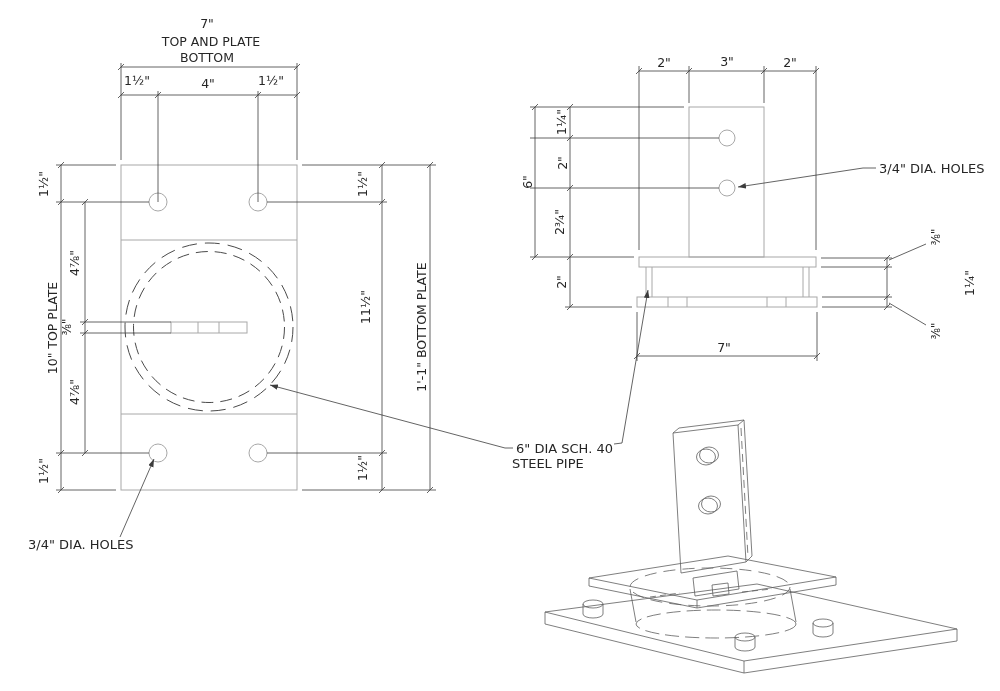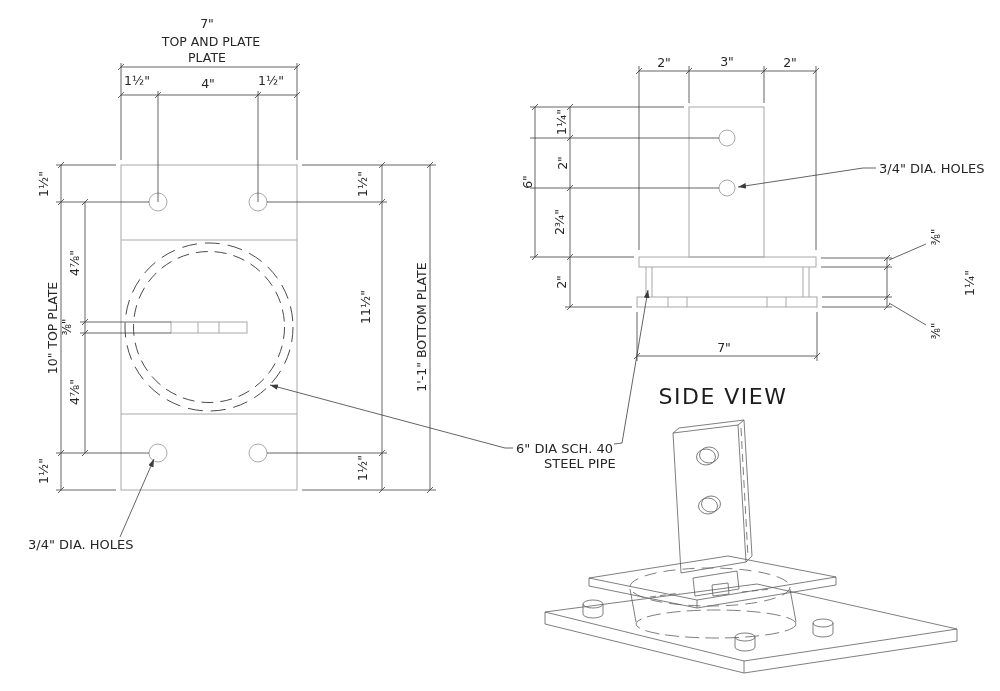--- a/index.html
+++ b/index.html
@@ -171,21 +171,21 @@
       <ellipse cx="711" cy="504" rx="9.5" ry="8"></ellipse>
 
       <path d="M693,578 L737,571 M695,596 L739,589 M693,578 L695,596 M737,571 L739,589"></path>
       <path d="M712,585 L728,583 L729,594 L713,596 Z"></path>
       <path d="M650,597 L680,593 M742,592 L772,589" stroke-dasharray="6 4"></path>
     </g>
   </svg>
 
   <div class="lbl" style="left:207px;top:23px">7"</div>
   <div class="lbl" style="left:211px;top:41px">TOP AND PLATE</div>
-  <div class="lbl" style="left:207px;top:57px">PLATE</div>
+  <div class="lbl" style="left:207px;top:57px">BOTTOM</div>
 
   <div class="lbl" style="left:137px;top:80px">1½"</div>
   <div class="lbl" style="left:208px;top:83px">4"</div>
   <div class="lbl" style="left:271px;top:80px">1½"</div>
 
   <div class="vlbl" style="left:43px;top:184px">1½"</div>
   <div class="vlbl" style="left:52px;top:328px">10" TOP PLATE</div>
   <div class="vlbl" style="left:43px;top:471px">1½"</div>
 
   <div class="vlbl" style="left:74px;top:263px">4⅞"</div>
@@ -209,18 +209,17 @@
   <div class="vlbl" style="left:559px;top:222px">2¾"</div>
   <div class="vlbl" style="left:561px;top:282px">2"</div>
 
   <div class="lbl" style="left:724px;top:347px">7"</div>
 
   <div class="vlbl small" style="left:936px;top:237px">⅜"</div>
   <div class="vlbl" style="left:969px;top:283px">1¼"</div>
   <div class="vlbl small" style="left:936px;top:331px">⅜"</div>
 
   <div class="note" style="left:879px;top:161px">3/4" DIA. HOLES</div>
-  <div class="title" style="left:723px;top:396px">SIDE VIEW</div>
 
   <div class="note" style="left:516px;top:441px">6" DIA SCH. 40</div>
-  <div class="note" style="left:544px;top:456px">STEEL PIPE</div>
+  <div class="note" style="left:512px;top:456px">STEEL PIPE</div>
 
 </div>
 
 </body></html>

